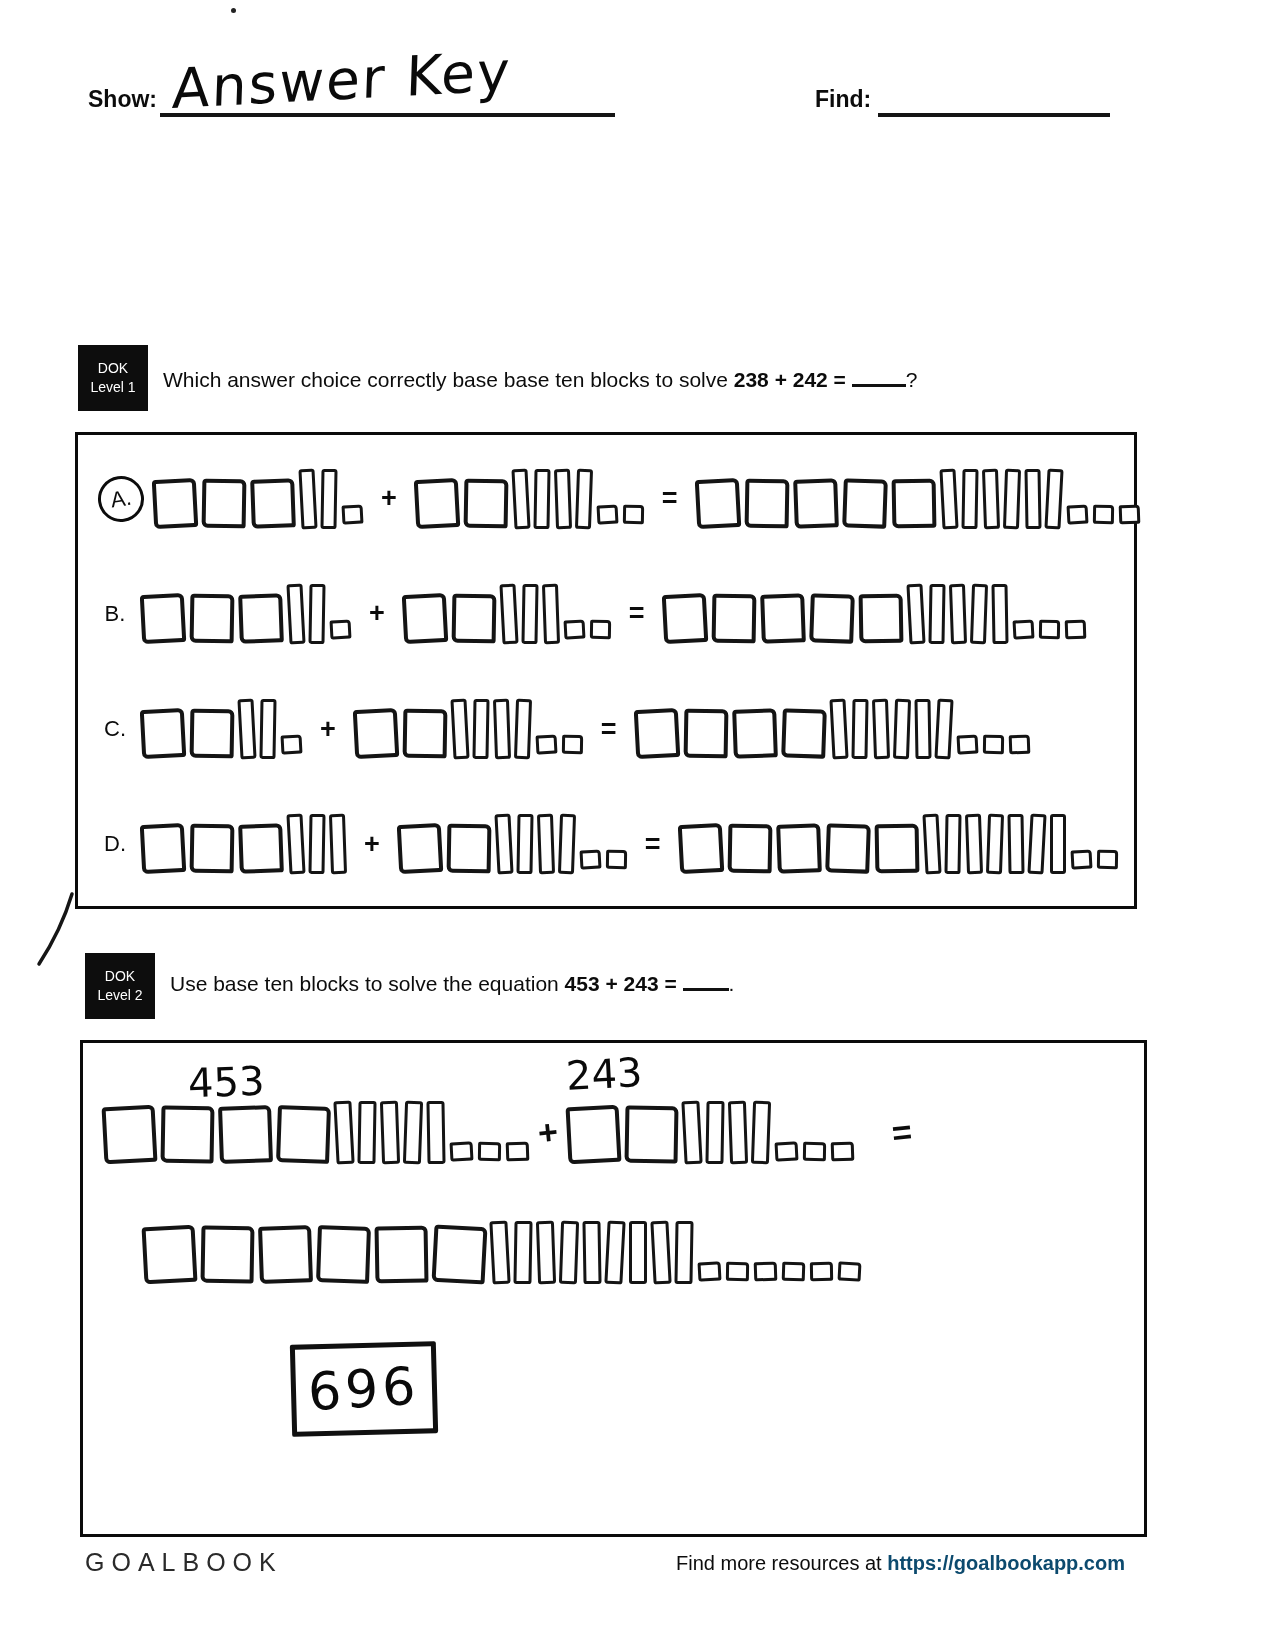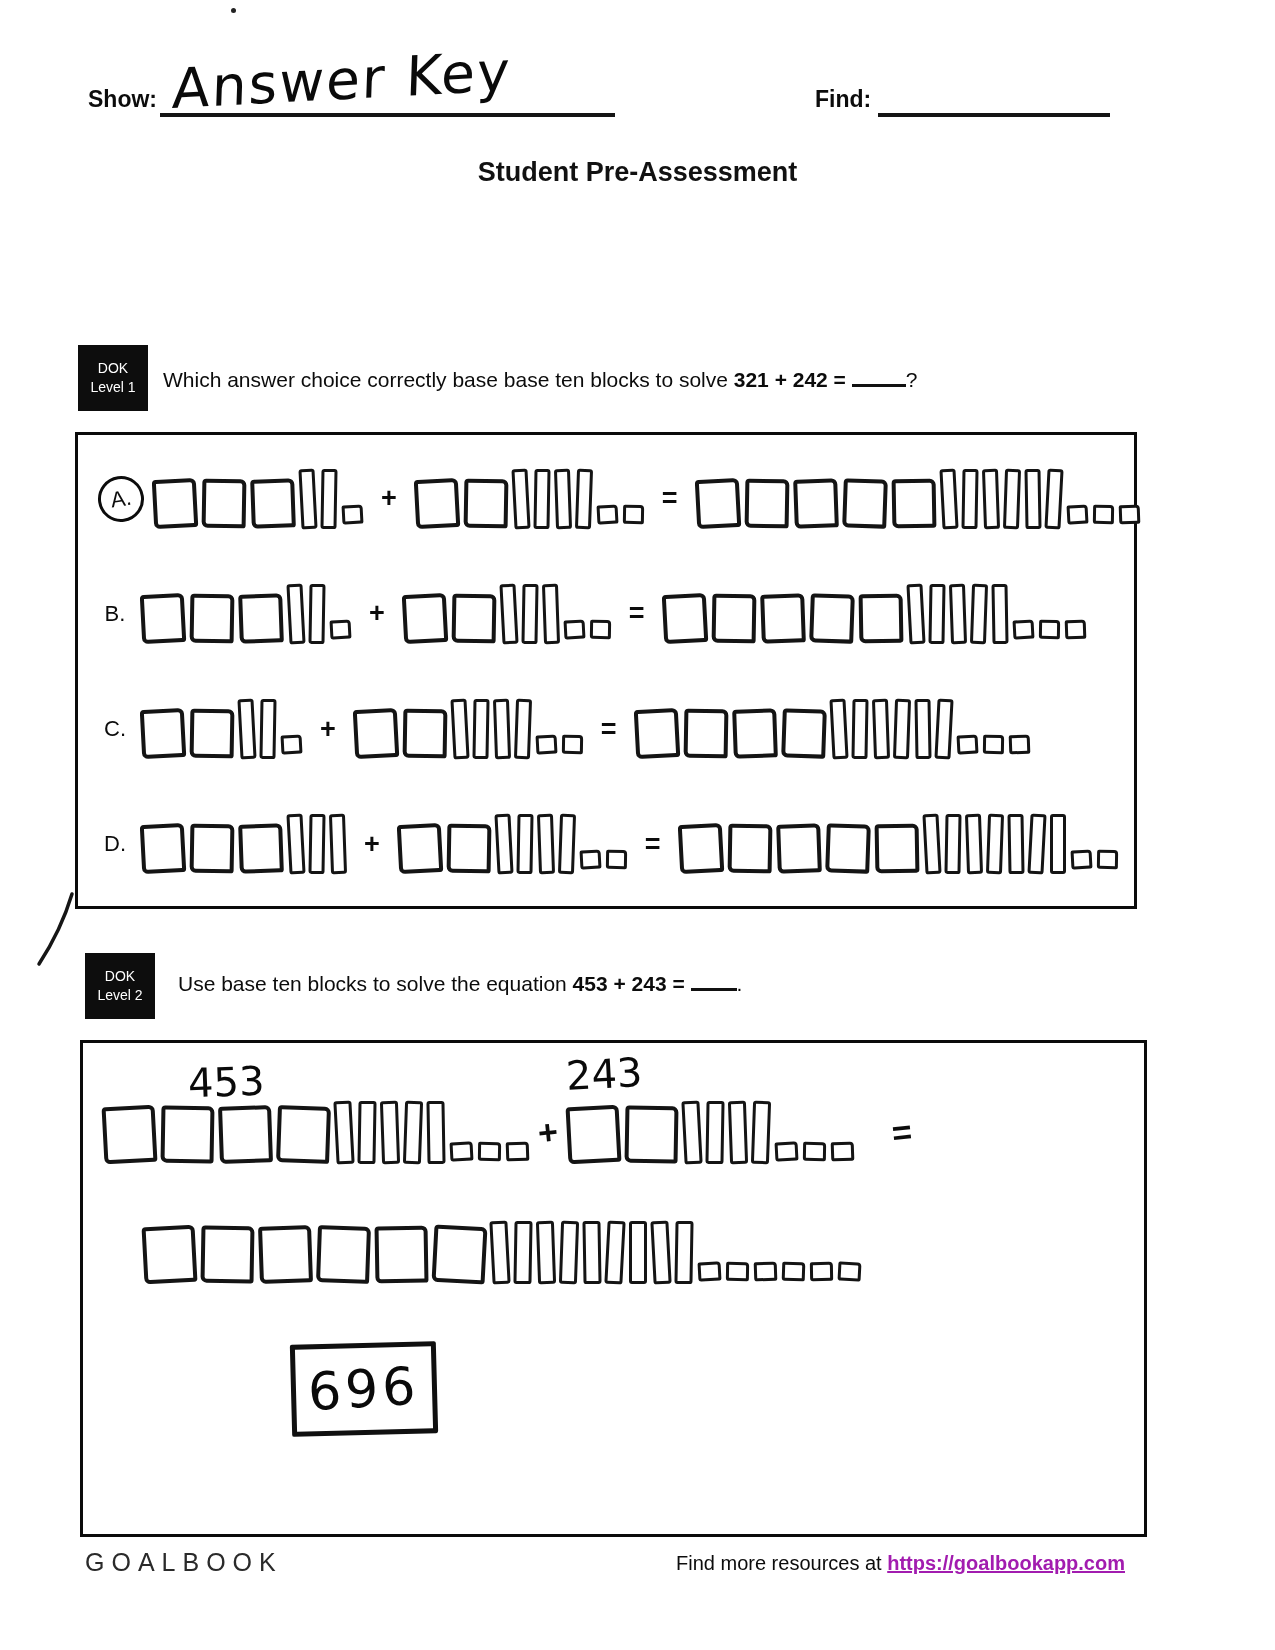--- a/index.html
+++ b/index.html
@@ -32,21 +32,21 @@
   .dok-badge{
     position:absolute; width:70px; height:66px; background:#0d0d0d; color:#fff;
     display:flex; flex-direction:column; align-items:center; justify-content:center;
     font-size:14px; line-height:19px; text-align:center;
   }
   .dok1{left:78px; top:345px;}
   .dok2{left:85px; top:953px;}
 
   .question{position:absolute; font-size:21px; color:#0c0c0c;}
   .q1{left:163px; top:366px; width:990px;}
-  .q2{left:170px; top:970px; width:900px; line-height:28px;margin-left:8px;}
+  .q2{left:170px; top:970px; width:900px; line-height:28px;}
   .question b{font-weight:700;}
   .blank{display:inline-block; width:54px; border-bottom:3px solid #111; height:18px; vertical-align:baseline;}
   .blank.small{width:46px;}
 
   
   .answer-box{
     position:absolute; left:75px; top:432px; width:1062px; height:477px;
     border:3px solid #0b0b0b; box-sizing:border-box; padding:6px 18px 4px 20px;
     display:flex; flex-direction:column; justify-content:space-around;
   }
@@ -83,43 +83,42 @@
   .hw-answer-box .handwrite{font-size:52px; letter-spacing:4px; transform:rotate(-2deg);}
 
   .pen-curve{position:absolute; left:32px; top:888px;}
 
   
   .footer-logo{
     position:absolute; left:85px; top:1548px; font-size:25px; letter-spacing:7px;
     color:#2a2a2a; font-weight:400;
   }
   .footer-link{position:absolute; right:150px; top:1552px; font-size:20px; color:#0c0c0c;}
-  .footer-link .url{font-weight:700; text-decoration:underline; color:#a21caf;}
+  .footer-link .url{font-weight:700; color:#0c4a6e;}
 </style>
 </head>
 <body>
 
 <div class="page">
 
   <div class="stray-dot"></div>
 
   <span class="fld-label name-label">Show:</span>
   <div class="name-line"></div>
   <div class="handwrite name-value">Answer Key</div>
   <span class="fld-label date-label">Find:</span>
   <div class="date-line"></div>
 
-  <div class="title">Student Pre-Assessment</div>
 
   <div class="dok-badge dok1">
     <span>DOK</span>
     <span>Level 1</span>
   </div>
   <div class="question q1">
-    <span>Which answer choice correctly base base ten blocks to solve </span><b>321 + 242 = </b><span class="blank"></span><span>?</span>
+    <span>Which answer choice correctly base base ten blocks to solve </span><b>238 + 242 = </b><span class="blank"></span><span>?</span>
   </div>
 
   <div class="answer-box" id="choices-box">
     <div class="choice-row">
       <span class="choice-label circled">A.</span>
       <div class="bgroup g1">
           <div class="flat" style="transform: rotate(-3deg);"></div>
           <div class="flat" style="transform: rotate(1deg);"></div>
           <div class="flat" style="transform: rotate(-2deg);"></div>
           <div class="rod" style="transform: rotate(-3deg);"></div>

